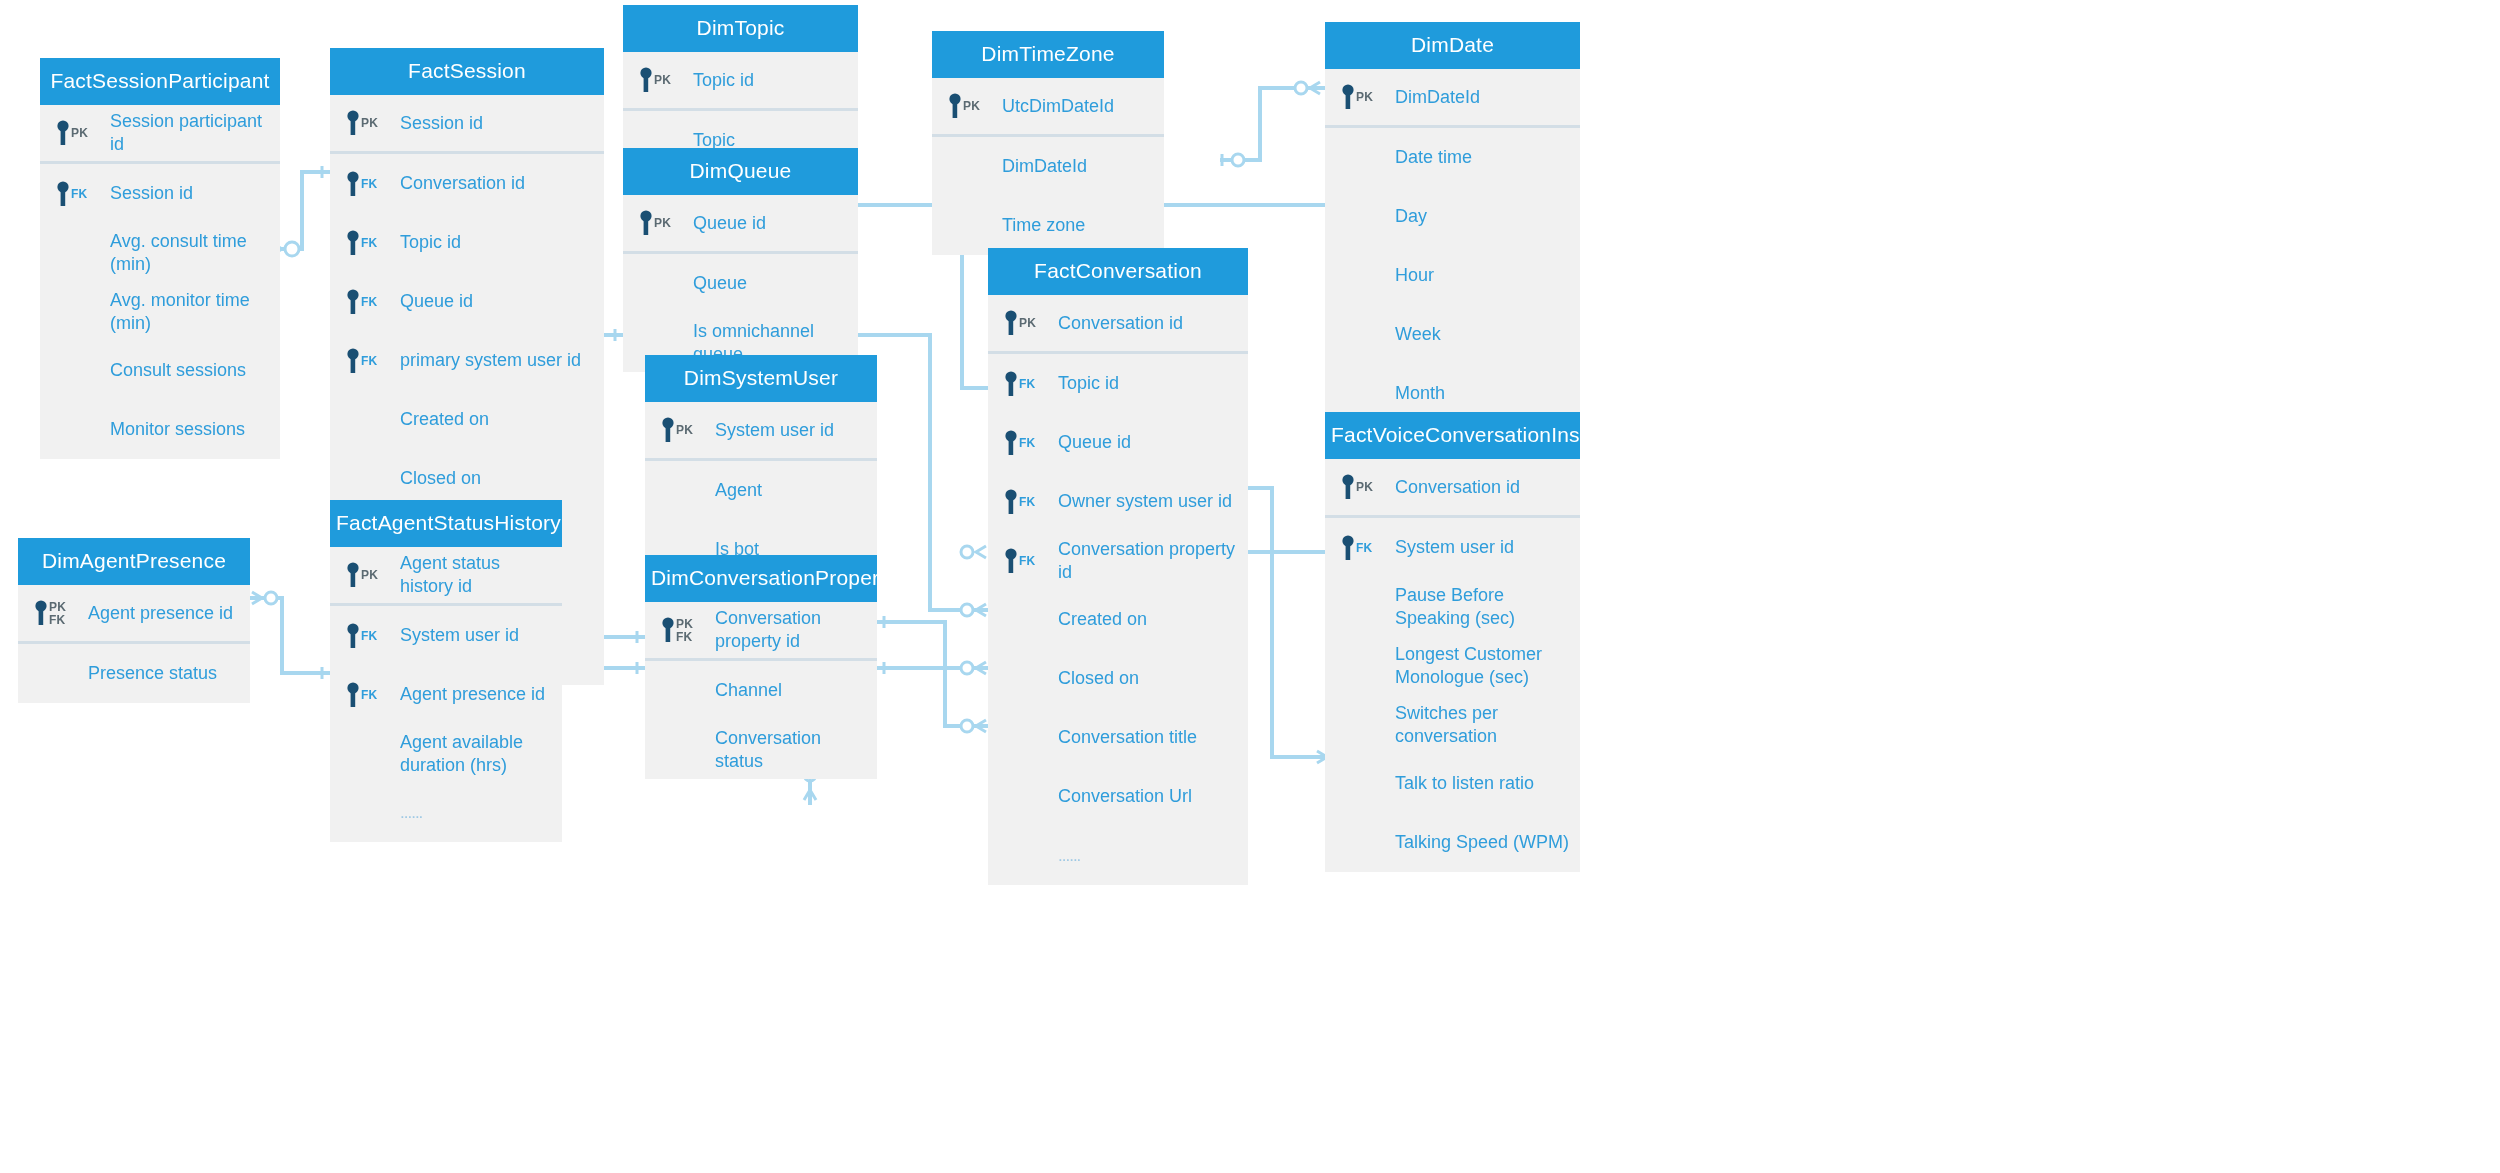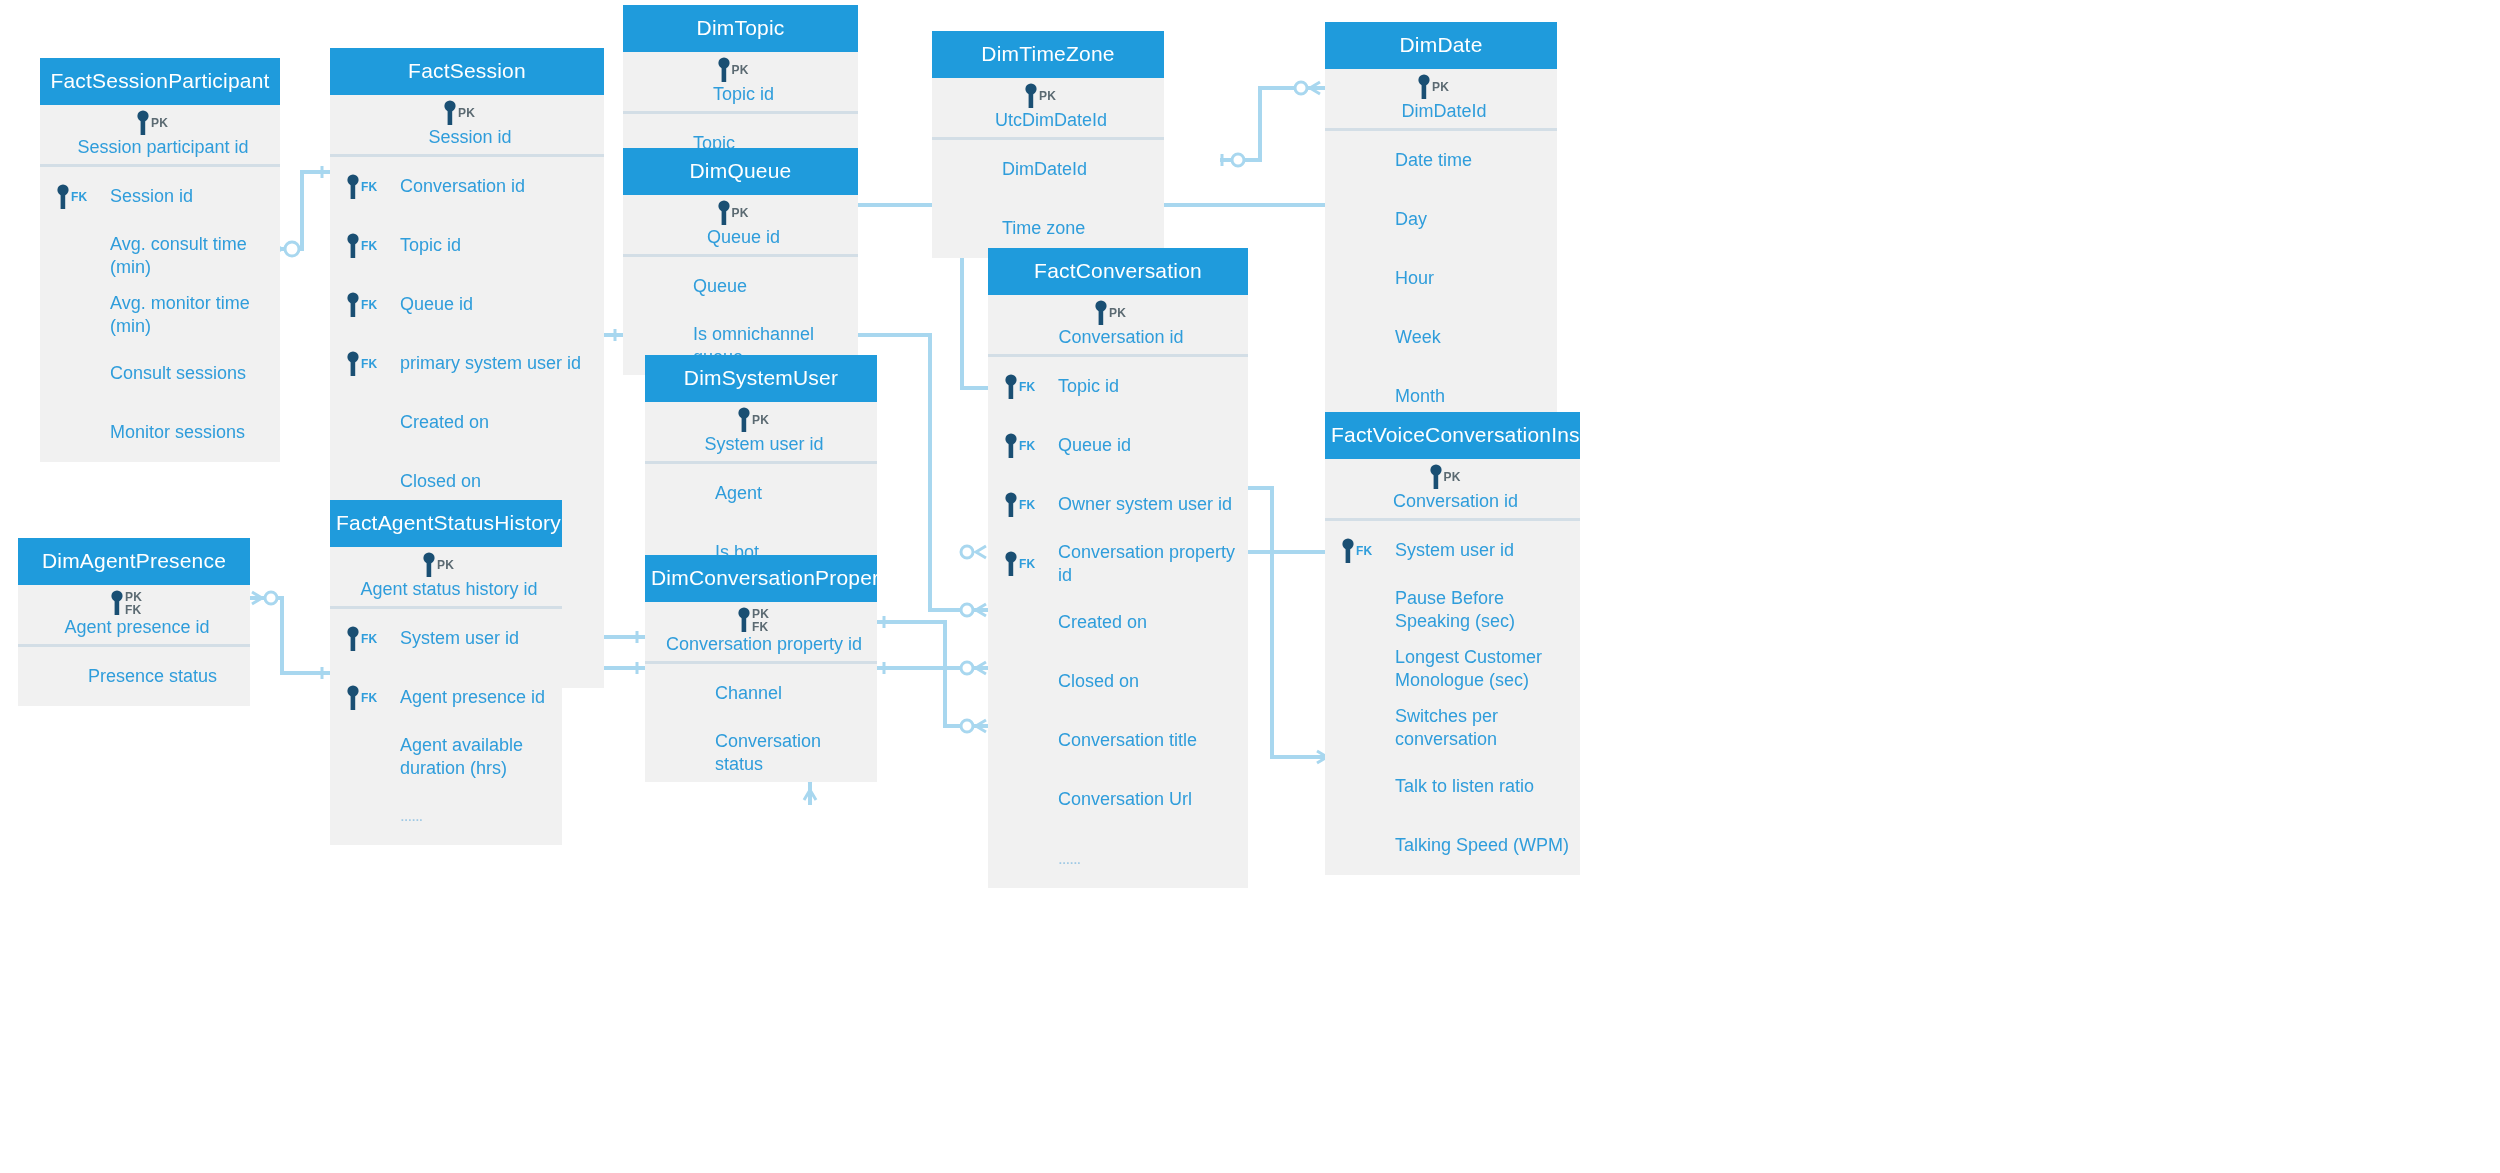--- a/index.html
+++ b/index.html
@@ -45,21 +45,21 @@
     position: relative;
     display: flex;
     align-items: center;
     min-height: 59px;
     padding: 5px 10px 5px 16px;
     color: #2f9ddb;
     font-size: 18px;
     line-height: 1.28;
   }
   .row.pkrow { background: #f1f1f1; }
-  .row.sep { border-bottom: 3px solid #d3dee6; flex-direction: column; }
+  .row.sep { border-bottom: 3px solid #d3dee6; }
   .keycell {
     width: 54px;
     min-width: 54px;
     display: flex;
     align-items: center;
     gap: 1px;
   }
   .keycell.empty { width: 54px; min-width: 54px; }
   .keyico { display: block; }
   .ktag {
@@ -458,21 +458,21 @@
           <div class="row">
             <div class="keycell empty"></div>
             <div class="fname">Conversation Url</div>
           </div>
           <div class="row">
             <div class="keycell empty"></div>
             <div class="fname dots">......</div>
           </div>
         </div>
       </div>
-      <div class="tbl" style="left: 1325px; top: 22px; width: 232px;">
+      <div class="tbl" style="left: 1325px; top: 22px; width: 255px;">
         <div class="tbl-hd">DimDate</div>
         <div class="tbl-body">
           <div class="row pkrow sep">
             <div class="keycell">
               <svg width="14" height="26" viewBox="0 0 14 26" class="keyico">
                 <circle cx="7" cy="6" r="5.6" fill="#1a4f73"></circle>
                 <rect x="4.6" y="9" width="4.6" height="16" fill="#1a4f73"></rect>
               </svg>
               <span class="ktag">PK</span>
             </div>

